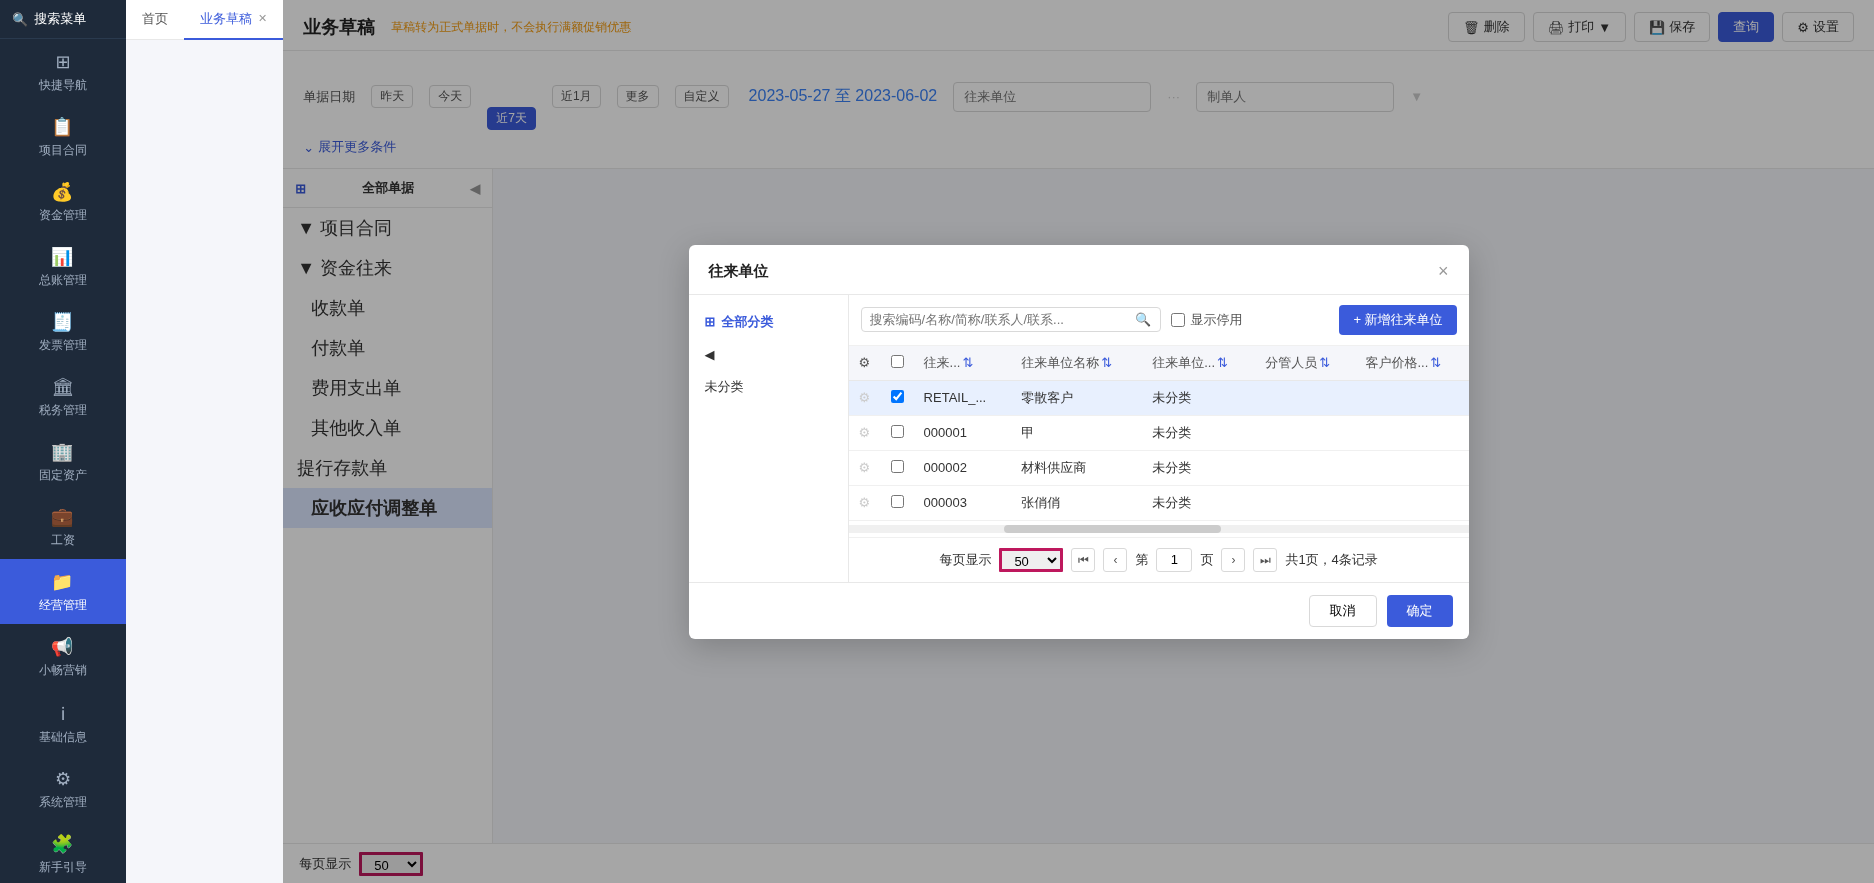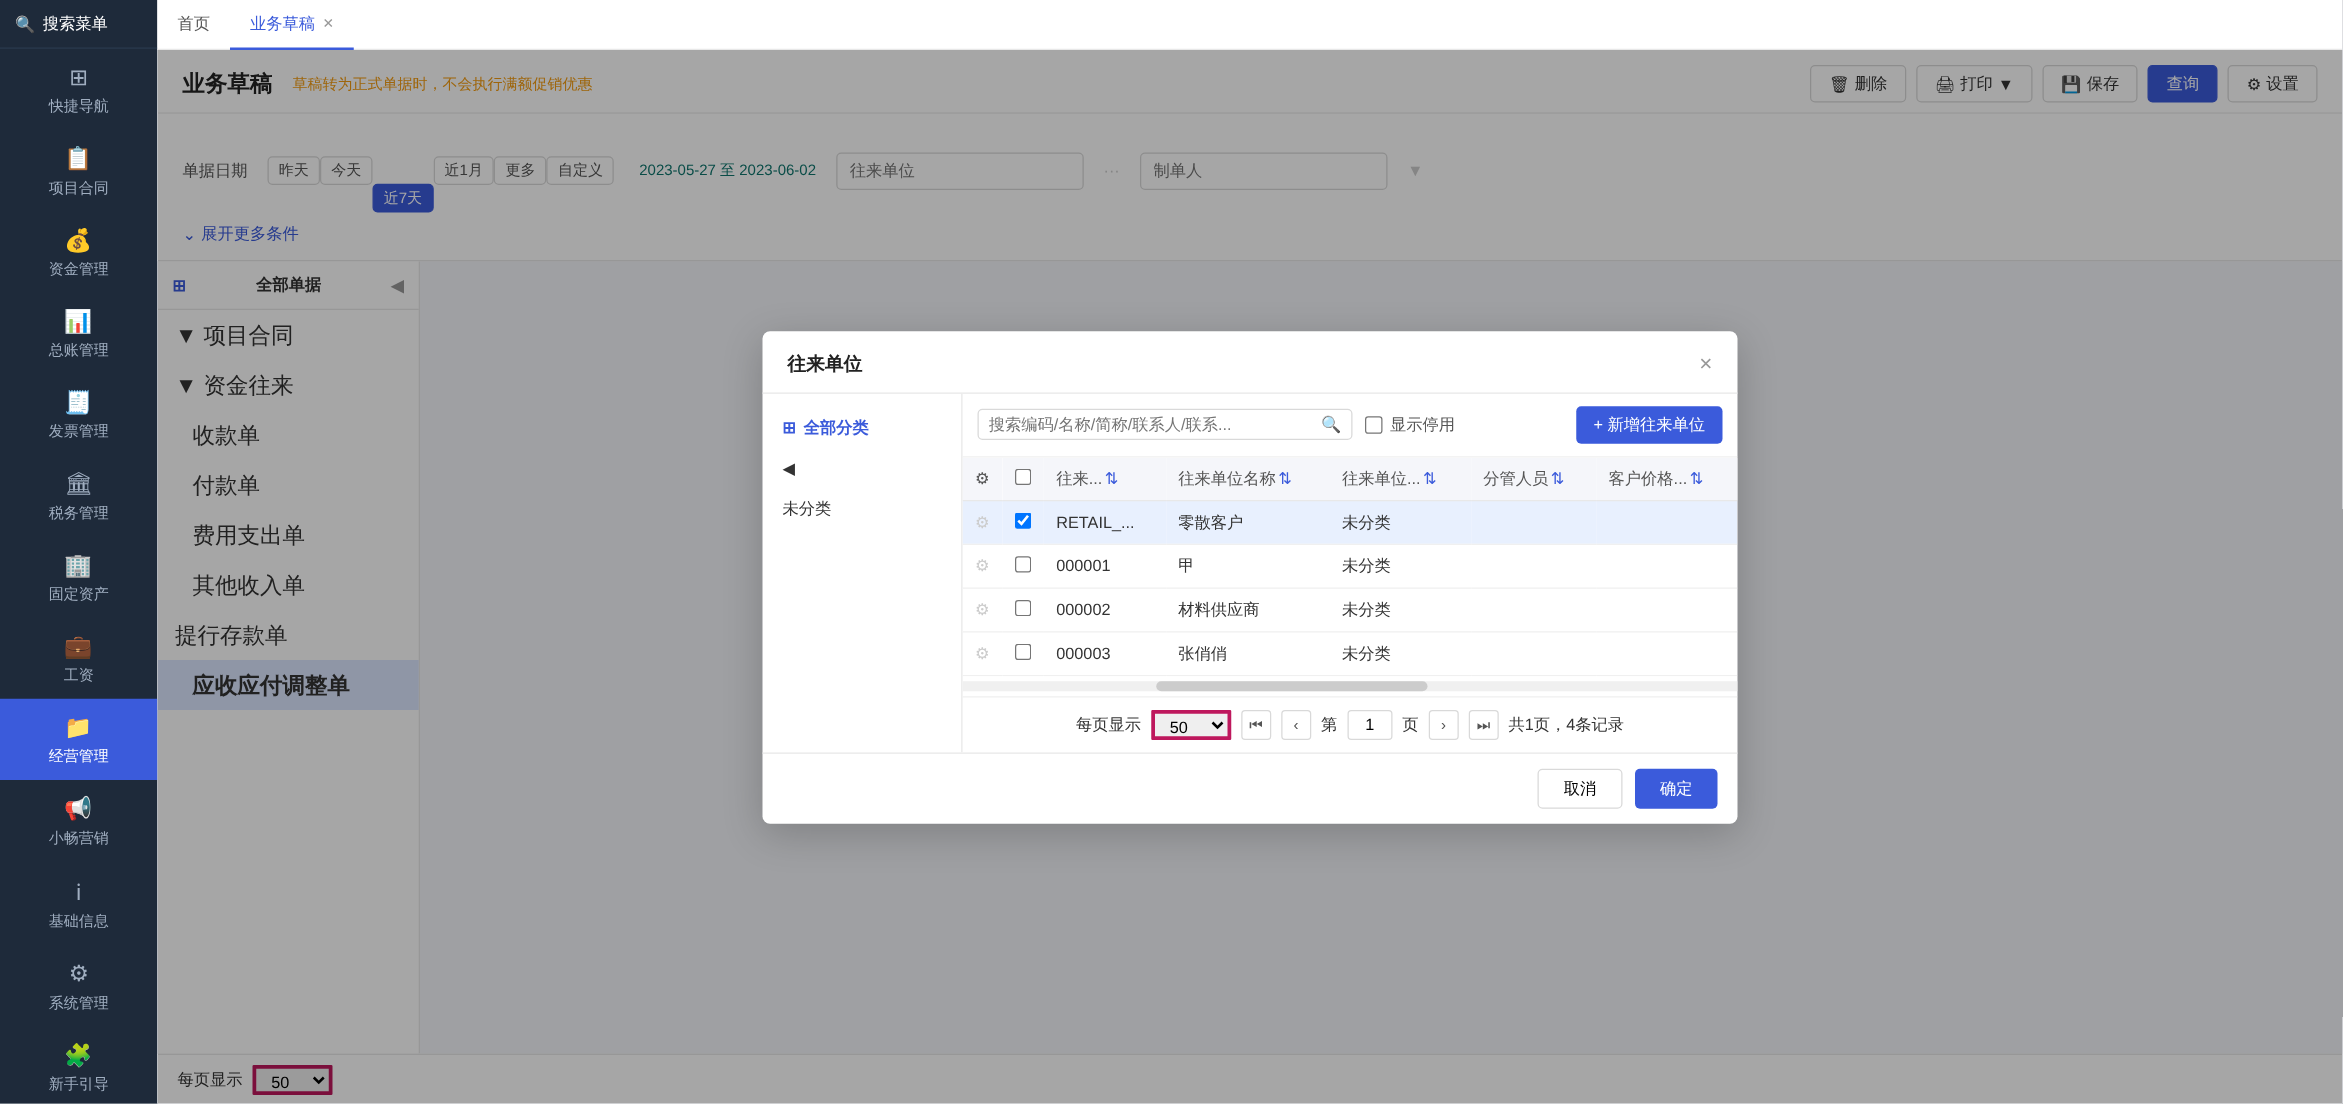--- a/index.html
+++ b/index.html
@@ -9,44 +9,44 @@
     .app-wrapper { display: flex; height: 883px; width: 1874px; position: relative; }
 
     
     .sidebar { width: 126px; background: #1e2a3a; color: #c8d0dc; display: flex; flex-direction: column; flex-shrink: 0; }
     .sidebar-logo { padding: 10px 12px; font-size: 13px; color: #fff; display: flex; align-items: center; gap: 6px; border-bottom: 1px solid #2a3a4e; height: 40px; }
     .sidebar-item { display: flex; flex-direction: column; align-items: center; padding: 12px 8px 10px; cursor: pointer; font-size: 12px; color: #a0aec0; gap: 4px; }
     .sidebar-item.active { background: #3b5bdb; color: #fff; }
     .sidebar-item .icon { font-size: 18px; }
 
     
-    .main-area { flex: 1; display: flex; flex-direction: column; background: #f5f6fa; }
+    .main-area { flex: 1; display: flex; flex-direction: row; background: #f5f6fa; }
     .tab { padding: 0 16px; height: 40px; display: flex; align-items: center; font-size: 13px; cursor: pointer; color: #555; border-bottom: 2px solid transparent; }
     .tab.active { color: #3b5bdb; border-bottom: 2px solid #3b5bdb; }
     .tab .close-btn { margin-left: 6px; color: #999; font-size: 11px; }
 
     
     .page-content { flex: 1; display: flex; flex-direction: column; padding: 0; overflow: hidden; position: relative; }
 
     
     .page-header { display: flex; align-items: center; padding: 12px 20px 8px; background: #fff; border-bottom: 1px solid #e8e8e8; }
     .page-title { font-size: 18px; font-weight: bold; color: #222; margin-right: 16px; }
     .page-desc { font-size: 12px; color: #f39c12; }
     .page-actions { margin-left: auto; display: flex; gap: 8px; align-items: center; }
     .btn { padding: 5px 14px; border-radius: 4px; border: 1px solid #d9d9d9; background: #fff; cursor: pointer; font-size: 13px; color: #333; display: flex; align-items: center; gap: 4px; }
     .btn-primary { background: #3b5bdb; color: #fff; border-color: #3b5bdb; }
 
     
     .filter-bar { background: #fff; padding: 12px 20px; border-bottom: 1px solid #e8e8e8; }
     .filter-row { display: flex; align-items: center; gap: 16px; flex-wrap: wrap; }
     .filter-label { font-size: 13px; color: #555; white-space: nowrap; }
-    .date-buttons { display: flex; gap: 0; align-items: center; }
+    .date-buttons { display: flex; gap: 16px; align-items: center; }
     .date-btn { padding: 2px 8px; border-radius: 4px; border: 1px solid #d9d9d9; background: #fff; cursor: pointer; font-size: 12px; color: #555; }
     .date-btn.active { background: #3b5bdb; color: #fff; border-color: #3b5bdb; margin-top: 44px; }
-    .date-range { font-size: 12px; color: #0f766e; margin-left: 4px; }
+    .date-range { font-size: 16px; color: #3b82f6; margin-left: 4px; }
     .filter-input { padding: 4px 10px; border: 1px solid #d9d9d9; border-radius: 4px; font-size: 13px; color: #333; min-width: 160px; height: 30px; }
     .expand-more { color: #3b5bdb; cursor: pointer; font-size: 13px; display: flex; align-items: center; gap: 4px; }
 
     
     .content-body { display: flex; flex: 1; overflow: hidden; }
 
     
     .left-panel { width: 210px; background: #fff; border-right: 1px solid #e8e8e8; display: flex; flex-direction: column; flex-shrink: 0; }
     .left-panel-header { display: flex; align-items: center; justify-content: space-between; padding: 10px 12px; border-bottom: 1px solid #e8e8e8; font-weight: bold; font-size: 13px; }
     .left-panel-toggle { cursor: pointer; color: #999; }

